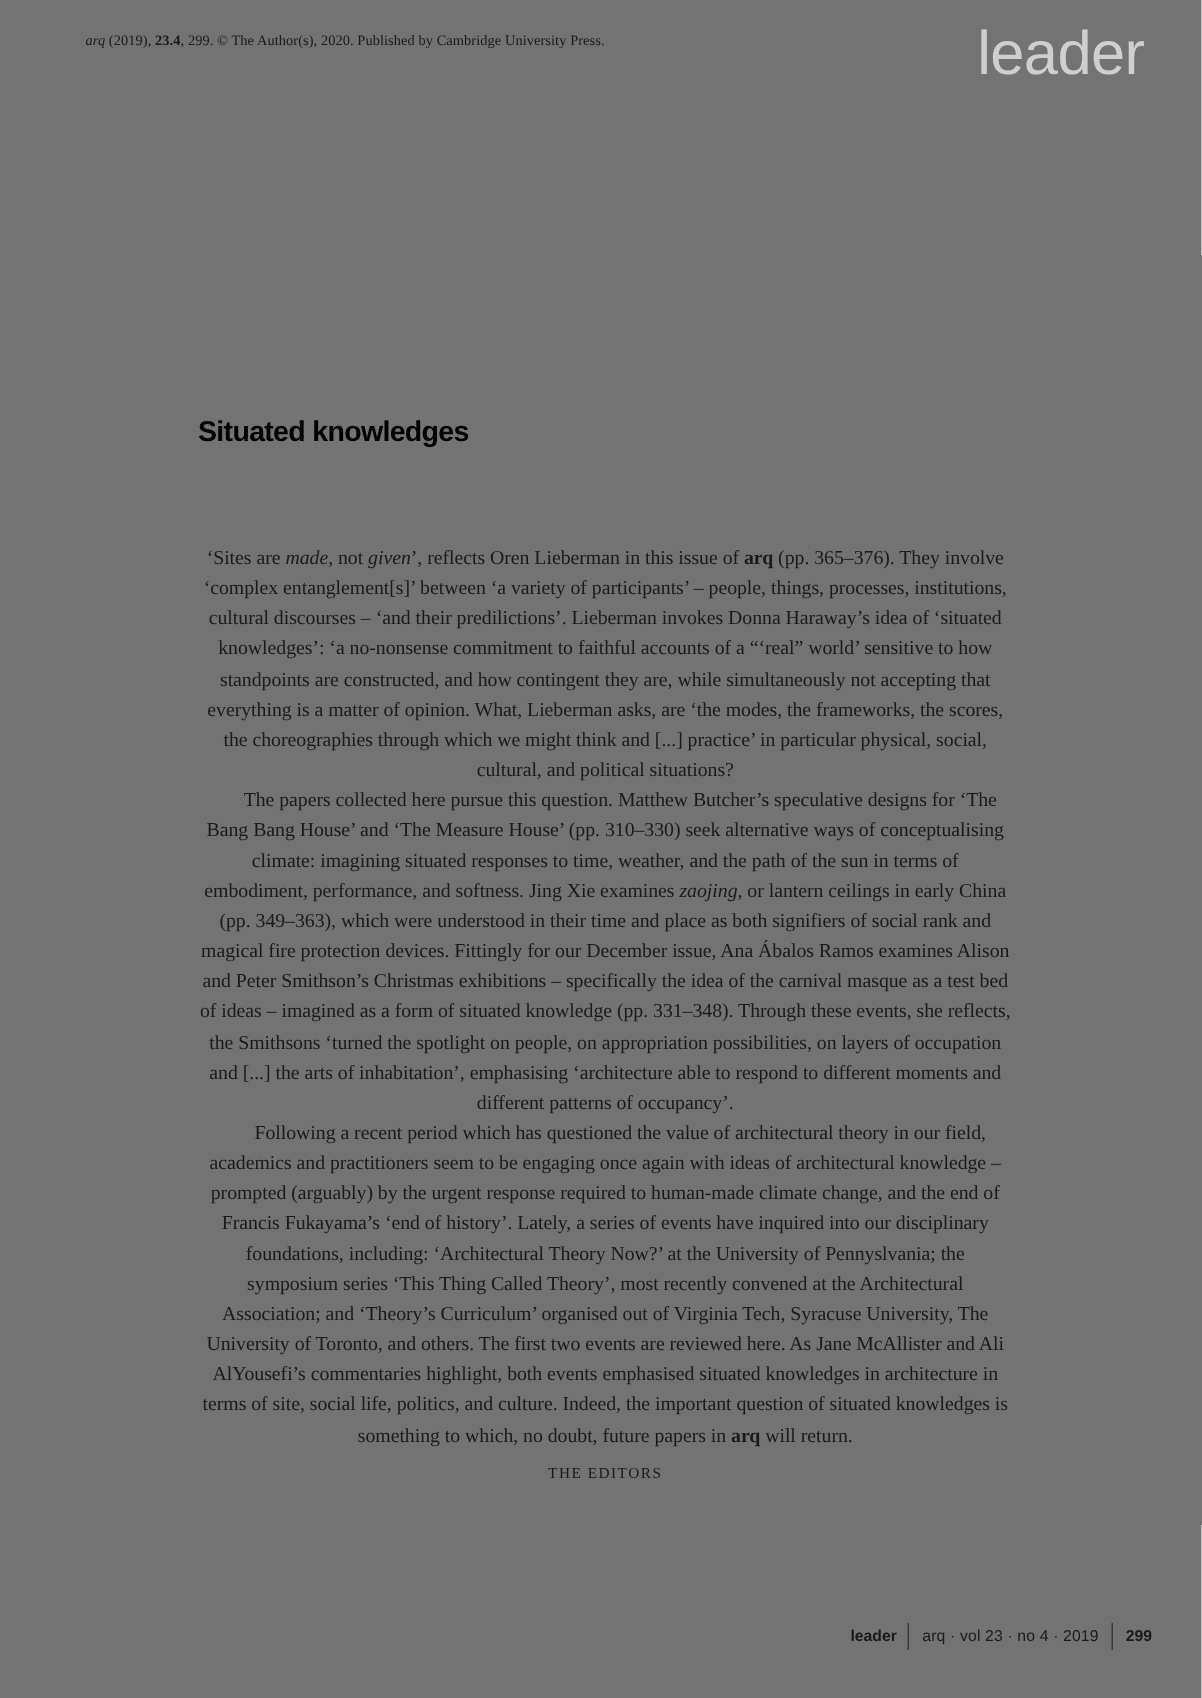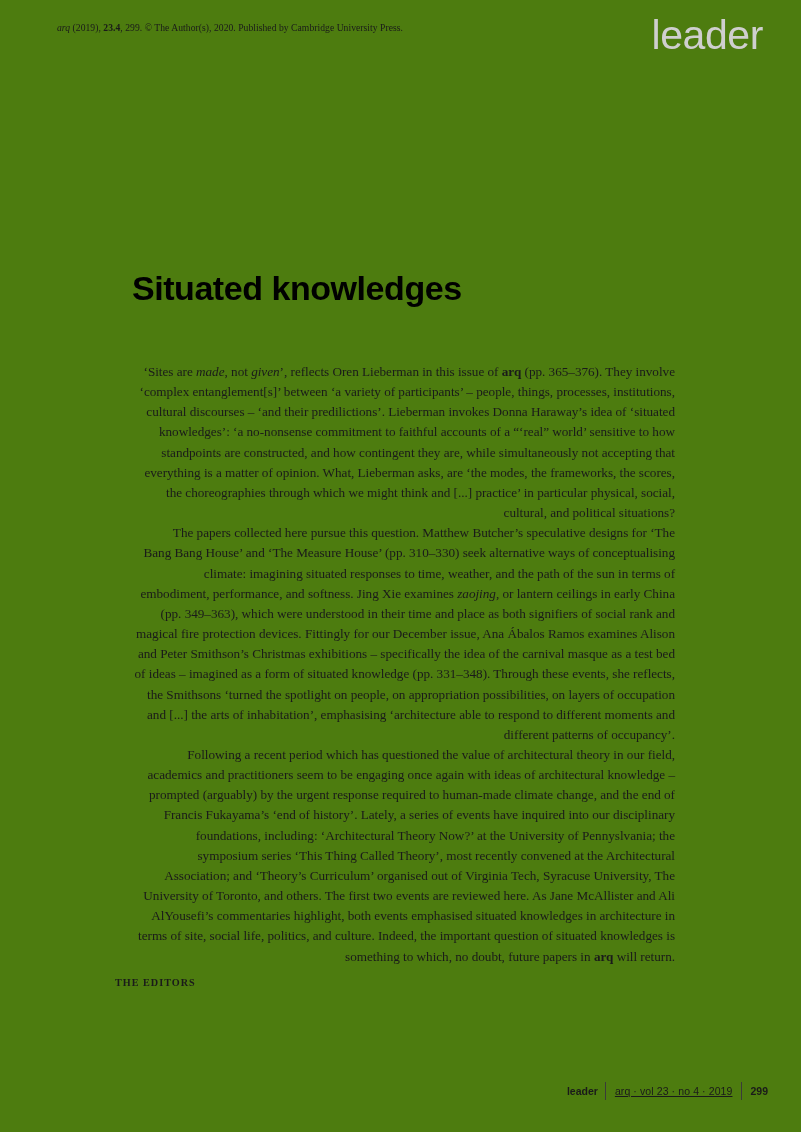--- a/index.html
+++ b/index.html
@@ -4,21 +4,21 @@
 <style>
   html, body {
     margin: 0;
     padding: 0;
     background: #ffffff;
   }
   .page {
     position: relative;
     width: 801px;
     height: 1132px;
-    background: #4d7c0f;
+    background: #737373;
     overflow: hidden;
     font-family: "Liberation Serif", "DejaVu Serif", serif;
     color: #1a1a1a;
   }
 
   
   .masthead {
     position: absolute;
     left: 57px;
     top: 21px;
@@ -48,56 +48,55 @@
   }
 
   
   .title {
     position: absolute;
     left: 132px;
     top: 270px;
     width: 470px;
     font-family: "Liberation Sans", "DejaVu Sans", sans-serif;
     font-weight: bold;
-    font-size: 34px;
+    font-size: 19px;
     line-height: 37px;
     color: #000000;
     letter-spacing: -0.45px;
   }
   .title .l2 { display: block; }
 
   
   .body-col {
     position: absolute;
     left: 132px;
     top: 362px;
     width: 543px;
   }
   .body-col p {
     margin: 0;
     font-size: 13.2px;
     line-height: 20.15px;
-    text-align: right;
+    text-align: center;
     color: #1a1a1a;
     letter-spacing: -0.02px;
   }
   .body-col p.indent { text-indent: 20px; }
   .body-col .ital { font-style: italic; }
   .body-col .bld  { font-weight: bold; }
 
   .editors {
     position: absolute;
-    left: 115px;
+    left: 132px;
     top: 977px;
     width: 543px;
-    text-align: left;
+    text-align: center;
     font-size: 10.2px;
     letter-spacing: 1.0px;
     color: #1a1a1a;
-    font-weight: bold;
   }
 
   
   .footer {
     position: absolute;
     right: 33px;
     top: 1081px;
     display: flex;
     align-items: stretch;
     height: 20px;
@@ -109,21 +108,21 @@
     display: flex;
     align-items: center;
     white-space: nowrap;
   }
   .footer-leader { font-weight: bold; padding-right: 7px; }
   .footer-rule {
     width: 1px;
     background: #3a3a3a;
     margin: 1px 0;
   }
-  .footer-issue { padding: 0 9px; letter-spacing: 0.1px; text-decoration: underline; }
+  .footer-issue { padding: 0 9px; letter-spacing: 0.1px; }
   .footer-page { font-weight: bold; padding-left: 8px; }
 </style>
 </head>
 <body>
 
 <div class="page">
 
   <div class="masthead">
     <div class="masthead-line"><span class="ital">arq</span><span> (2019), </span><span class="bld">23.4</span><span>, 299. © The Author(s), 2020. Published by Cambridge University Press.</span></div>
   </div>

